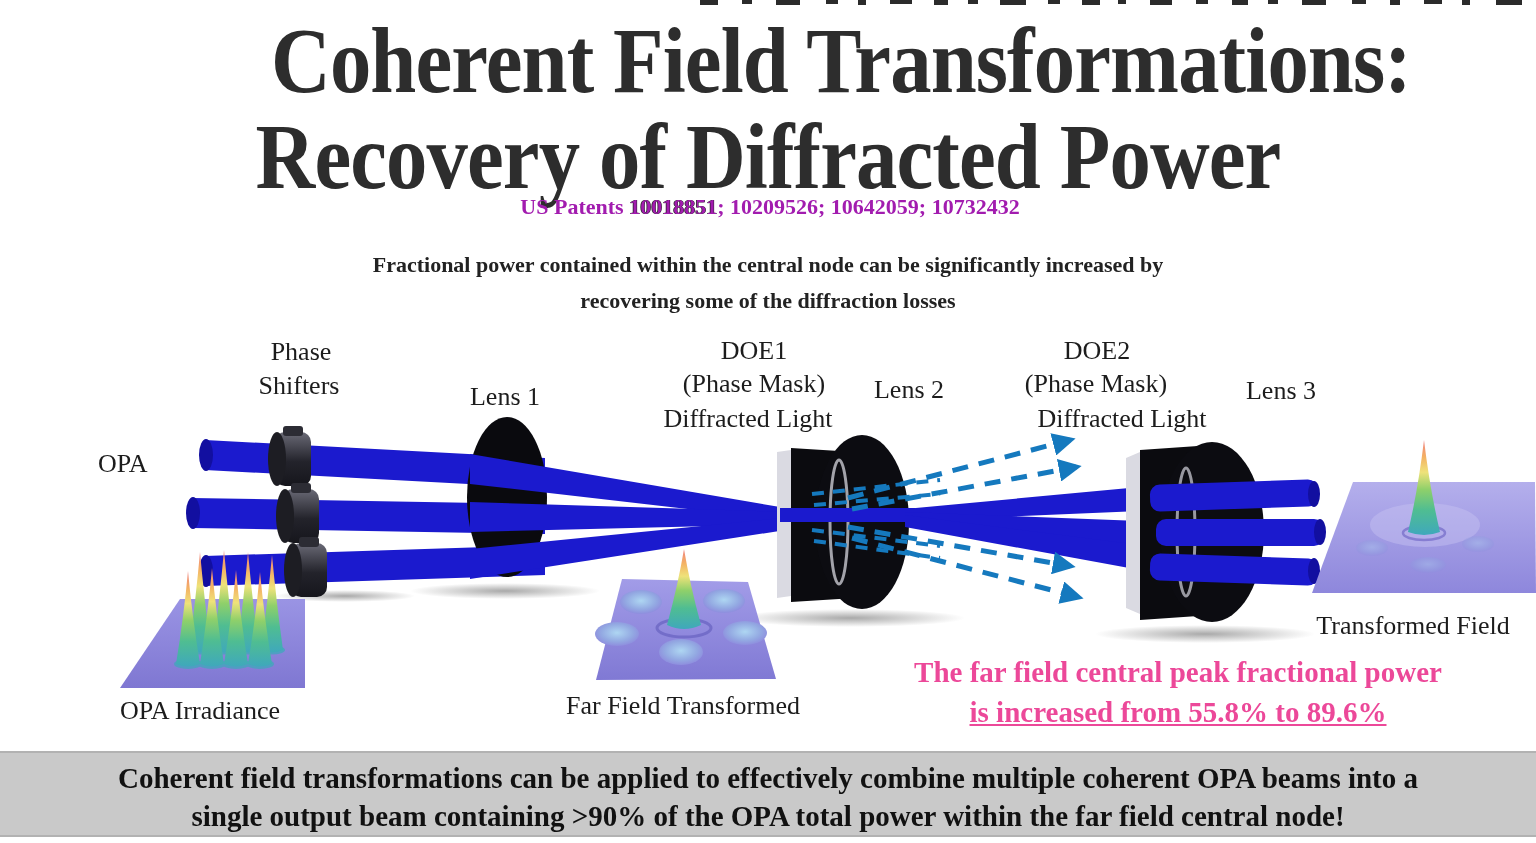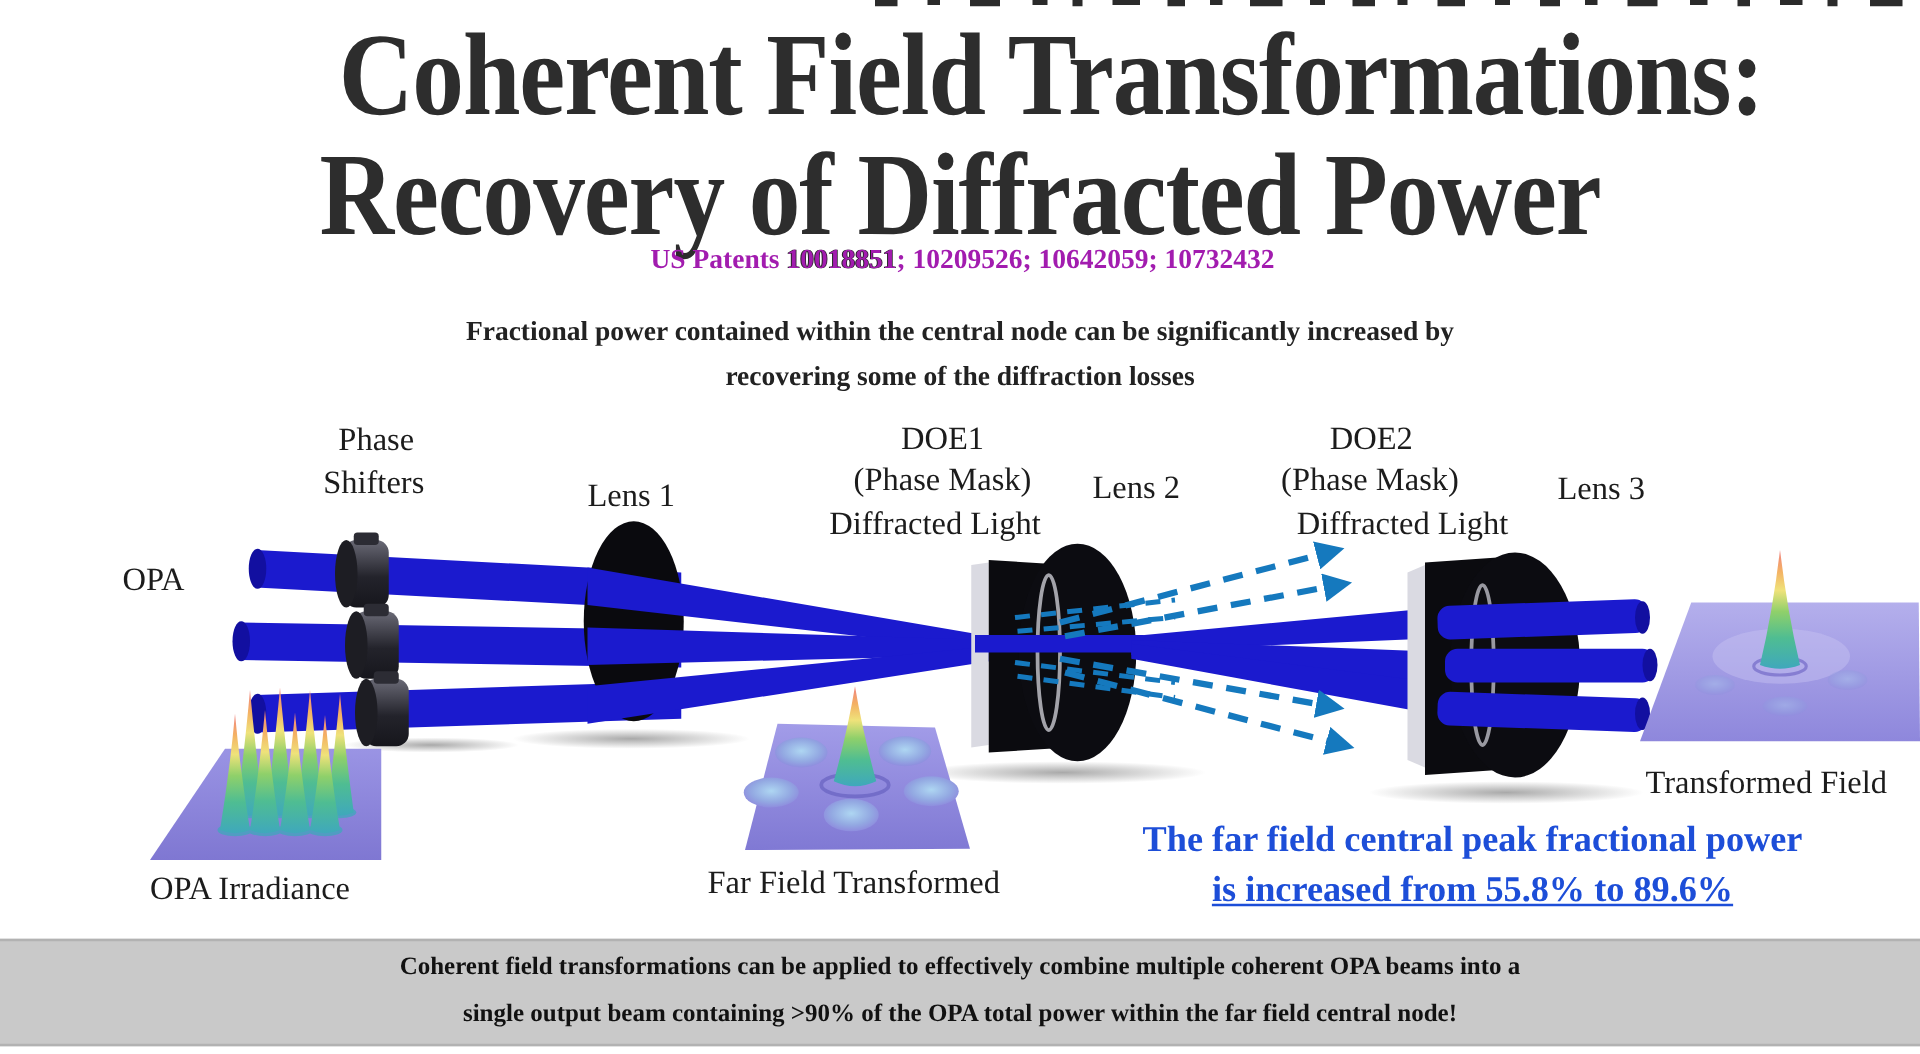--- a/index.html
+++ b/index.html
@@ -6,24 +6,24 @@
   .stage{position:relative;width:1536px;height:843px;overflow:hidden;background:#fff;
          font-family:"Liberation Serif","DejaVu Serif",serif;color:#1c1c1c;}
   .abs{position:absolute;white-space:nowrap;}
   .c{transform:translateX(-50%);}
   .title{font-weight:700;color:#2d2d2d;font-size:94px;letter-spacing:-1px;
          transform:translateX(-50%) scaleX(0.88);}
   .patents{font-size:22px;font-weight:700;color:#a21caf;font-family:Liberation Serif, serif;}
   .patents .xb{text-shadow:0.7px 0 0 #222,-0.7px 0 0 #222;}
   .statement{font-size:22px;font-weight:700;color:#222;}
   .lbl{font-size:26px;color:#1c1c1c;}
-  .result{font-size:29px;font-weight:700;color:#1d4ed8;}
+  .result{font-size:29px;font-weight:700;color:#ec4899;}
   .footerband{position:absolute;left:0;top:751px;width:1536px;height:86px;background:#c9c9c9;
               border-top:2px solid #b2b2b2;border-bottom:2px solid #b2b2b2;box-sizing:border-box;}
-  .fline{position:absolute;width:100%;text-align:center;font-size:20px;font-weight:700;color:#111;}
+  .fline{position:absolute;width:100%;text-align:center;font-size:29px;font-weight:700;color:#111;}
   svg{position:absolute;left:0;top:0;}
 </style>
 </head>
 <body>
 
 <div class="stage">
 
   <svg width="1536" height="843" viewBox="0 0 1536 843">
     <defs>
       <marker id="arrow" viewBox="0 0 10 10" refX="7.5" refY="5" markerWidth="4.6" markerHeight="4.6" orient="auto">

